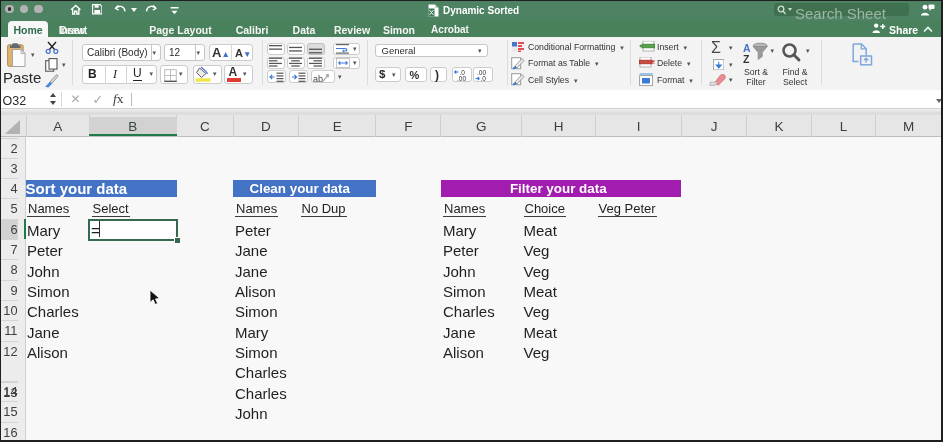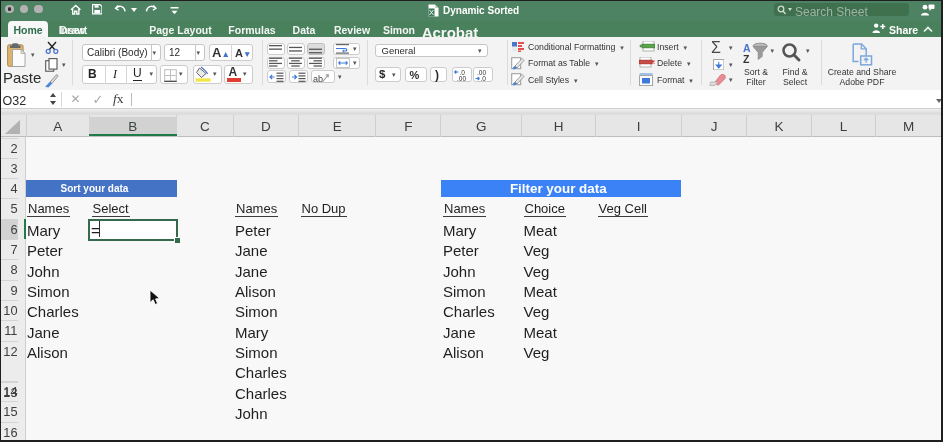--- a/index.html
+++ b/index.html
@@ -48,38 +48,38 @@
 <rect x="0.5" y="4.5" width="6" height="8" fill="#3f7a58"></rect>
 <path d="M1.5 6 L5.5 11 M1.5 11 L5.5 6" stroke="#fff" stroke-width="0.9"></path>
     </svg>
 <div class="ab" style="left:443px;top:4.5px;font-weight:bold;font-size:10px;color:#fff;">Dynamic Sorted</div>
 <div class="ab" style="left:773.5px;top:2.5px;width:135px;height:13.5px;background:#40714f;border-radius:3px;"></div>
 <svg class="ab" style="left:777px;top:4.5px" width="11" height="10" viewBox="0 0 11 10">
 <circle cx="4" cy="4" r="2.8" fill="none" stroke="#cfdcd2" stroke-width="1.3"></circle>
 <path d="M6 6 L8.5 9" stroke="#cfdcd2" stroke-width="1.3"></path>
     </svg>
 <div class="ab" style="left:788px;top:8px;width:0;height:0;border-left:2.5px solid transparent;border-right:2.5px solid transparent;border-top:3.5px solid #cfdcd2;"></div>
-<div class="ab" style="left:795px;top:4.5px;font-size:12px;color:#9eb5a5;">Search Sheet</div>
+<div class="ab" style="left:795px;top:4.5px;font-size:15px;color:#9eb5a5;">Search Sheet</div>
 <svg class="ab" style="left:920px;top:3px" width="15" height="14" viewBox="0 0 15 14">
 <circle cx="5" cy="4.2" r="2.4" fill="#fff"></circle>
       <path d="M1 12.5 C1 8.7, 9 8.7, 9 12.5 Z" fill="#fff"></path>
 <rect x="8.5" y="1.5" width="6" height="4.5" rx="1" fill="#fff"></rect>
       <path d="M9.5 6 L9.5 8 L11.5 6 Z" fill="#fff"></path>
     </svg>
 <div class="ab" style="left:0;top:20.5px;width:943px;height:16px;background:#4a815d"></div>
 <div class="ab" style="left:8px;top:20.5px;width:40px;height:16px;background:#f6f7f6;border-radius:4px 4px 0 0;"></div>
 <div class="ab" style="left:8px;top:23.5px;width:40px;text-align:center;font-size:10.5px;font-weight:bold;color:#2e6b4d;">Home</div>
 <div class="ab" style="left:13px;top:23.5px;width:120px;text-align:center;font-size:10.5px;font-weight:bold;color:#f3f6f4;">Insert</div>
 <div class="ab" style="left:59.5px;top:23.5px;width:120px;text-align:left;font-size:10.5px;font-weight:bold;color:#f3f6f4;">Draw</div>
 <div class="ab" style="left:120.5px;top:23.5px;width:120px;text-align:center;font-size:10.5px;font-weight:bold;color:#f3f6f4;">Page Layout</div>
-<div class="ab" style="left:192px;top:23.5px;width:120px;text-align:center;font-size:10.5px;font-weight:bold;color:#f3f6f4;">Formulas</div>
+<div class="ab" style="left:192px;top:23.5px;width:120px;text-align:center;font-size:10.5px;font-weight:bold;color:#f3f6f4;">Calibri</div>
 <div class="ab" style="left:244px;top:23.5px;width:120px;text-align:center;font-size:10.5px;font-weight:bold;color:#f3f6f4;">Data</div>
 <div class="ab" style="left:292px;top:23.5px;width:120px;text-align:center;font-size:10.5px;font-weight:bold;color:#f3f6f4;">Review</div>
 <div class="ab" style="left:339px;top:23.5px;width:120px;text-align:center;font-size:10.5px;font-weight:bold;color:#f3f6f4;">Simon</div>
-<div class="ab" style="left:390px;top:23.5px;width:120px;text-align:center;font-size:15px;font-weight:bold;color:#f3f6f4;">Acrobat</div>
+<div class="ab" style="left:390px;top:23.5px;width:120px;text-align:center;font-size:10px;font-weight:bold;color:#f3f6f4;">Acrobat</div>
 <svg class="ab" style="left:872px;top:23px" width="14" height="10" viewBox="0 0 14 10">
 <circle cx="4.2" cy="2.6" r="2.2" fill="#fff"></circle>
       <path d="M0.5 10 C0.5 6.2, 8 6.2, 8 10 Z" fill="#fff"></path>
 <path d="M10.8 1 V6 M8.3 3.5 H13.3" stroke="#fff" stroke-width="1.5"></path>
     </svg>
 <div class="ab" style="left:889px;top:23.5px;font-size:10.5px;font-weight:bold;color:#fff;">Share</div>
 <svg class="ab" style="left:923px;top:25.5px" width="10" height="7" viewBox="0 0 10 7">
 <path d="M1 5.5 L5 1.5 L9 5.5" fill="none" stroke="#f0f3f1" stroke-width="1.7"></path>
     </svg>
 <div class="ab" style="left:0;top:36.5px;width:943px;height:53px;background:#f2f3f2;border-bottom:1px solid #d4d5d4;box-sizing:content-box;"></div>
@@ -304,21 +304,20 @@
 <path d="M13.8 12.8 L19 18" stroke="#555" stroke-width="2.9" stroke-linecap="round"></path>
     </svg>
 <div class="ab dd" style="left:806px;top:47px;">▾</div>
 <div class="lbl" style="left:773px;top:68px;width:44px;text-align:center;line-height:9.5px;">Find &amp;<br>Select</div>
 <svg class="ab" style="left:852px;top:43px" width="21" height="23" viewBox="0 0 21 23">
 <path d="M1.2 1 H9.5 L14.2 5.7 V12.5 M1.2 1 V18.5 H6.5" fill="none" stroke="#7da7dc" stroke-width="1.5"></path>
 <path d="M9.3 1.3 V5.9 H13.9" fill="none" stroke="#7da7dc" stroke-width="1.3"></path>
 <rect x="8.7" y="13" width="10.8" height="8.8" fill="none" stroke="#7da7dc" stroke-width="1.5"></rect>
 <path d="M14.1 19.8 V15.2 M14.1 14.9 L11.9 17.2 M14.1 14.9 L16.3 17.2" stroke="#7da7dc" stroke-width="1.3" fill="none"></path>
     </svg>
-<div class="lbl" style="left:818px;top:68px;width:88px;text-align:center;line-height:9.5px;">Create and Share<br>Adobe PDF</div>
 <div class="ab" style="left:0;top:89.5px;width:943px;height:19px;background:#fff;border-bottom:1px solid #cfcfcf;box-sizing:border-box;"></div>
 <div class="ab" style="left:2.5px;top:93.5px;font-size:12.5px;color:#2b2b2b;">O32</div>
 <svg class="ab" style="left:49px;top:92px" width="8" height="14" viewBox="0 0 8 14">
 <path d="M4 1 L7 5 H1 Z" fill="#444"></path>
       <path d="M4 13 L1 9 H7 Z" fill="#444"></path>
     </svg>
 <div class="ab" style="left:61px;top:91.5px;width:1px;height:15px;background:#d8d8d8;"></div>
 <div class="ab" style="left:70.5px;top:91.5px;font-size:12px;color:#a8a8a8;">✕</div>
 <div class="ab" style="left:92.5px;top:91.5px;font-size:13px;color:#a8a8a8;">✓</div>
 <div class="ab" style="left:113px;top:91px;font-size:13.5px;color:#3b3b3b;font-family:'Liberation Serif',serif;"><i>f</i>x</div>
@@ -353,29 +352,30 @@
 <div class="rowh" style="top:259.3px;height:20.3px;line-height:20.3px;">8</div>
 <div class="rowh" style="top:279.6px;height:20.3px;line-height:20.3px;">9</div>
 <div class="rowh" style="top:299.9px;height:20.3px;line-height:20.3px;">10</div>
 <div class="rowh" style="top:320.20000000000005px;height:20.3px;line-height:20.3px;">11</div>
 <div class="rowh" style="top:340.5px;height:20.3px;line-height:20.3px;">12</div>
 <div class="rowh" style="top:382px;height:20.3px;line-height:20.3px;">13</div>
 <div class="rowh" style="top:381.1px;height:20.3px;line-height:20.3px;">14</div>
 <div class="rowh" style="top:401.40000000000003px;height:20.3px;line-height:20.3px;">15</div>
 <div class="rowh" style="top:421.7px;height:20.3px;line-height:20.3px;">16</div>
 <div class="ab" style="left:23.5px;top:218.7px;width:2px;height:20.3px;background:#217a49;"></div>
-<div class="ab" style="left:25.5px;top:179.5px;width:151.0px;height:17.5px;background:#4472c4;color:#fff;font-weight:bold;font-size:10px;text-align:center;line-height:17.1px;padding-right:13px;box-sizing:border-box;">Sort your data</div>
-<div class="ab" style="left:440.5px;top:179.5px;width:240.5px;height:17.5px;background:#3b82f6;color:#fff;font-weight:bold;font-size:13.4px;text-align:center;line-height:17.1px;padding-right:5px;box-sizing:border-box;">Filter your data</div>
+<div class="ab" style="left:25.5px;top:179.5px;width:151.0px;height:17.5px;background:#4472c4;color:#fff;font-weight:bold;font-size:15px;line-height:17.1px;padding-right:13px;box-sizing:border-box;">Sort your data</div>
+<div class="ab" style="left:232.5px;top:179.5px;width:143.5px;height:17.5px;background:#4472c4;color:#fff;font-weight:bold;font-size:13.4px;text-align:center;line-height:17.1px;padding-right:9px;box-sizing:border-box;">Clean your data</div>
+<div class="ab" style="left:440.5px;top:179.5px;width:240.5px;height:17.5px;background:#a21caf;color:#fff;font-weight:bold;font-size:13.4px;text-align:center;line-height:17.1px;padding-right:5px;box-sizing:border-box;">Filter your data</div>
 <div class="hcell" style="left:27px;top:201.8px;">Names</div>
 <div class="hcell" style="left:91.5px;top:201.8px;">Select</div>
 <div class="hcell" style="left:235px;top:201.8px;">Names</div>
 <div class="hcell" style="left:300.5px;top:201.8px;">No Dup</div>
 <div class="hcell" style="left:443px;top:201.8px;">Names</div>
 <div class="hcell" style="left:523.5px;top:201.8px;">Choice</div>
-<div class="hcell" style="left:597.5px;top:201.8px;">Veg Cell</div>
+<div class="hcell" style="left:597.5px;top:201.8px;">Veg Peter</div>
 <div class="cell" style="left:27px;top:222.1px;">Mary</div>
 <div class="cell" style="left:27px;top:242.4px;">Peter</div>
 <div class="cell" style="left:27px;top:262.7px;">John</div>
 <div class="cell" style="left:27px;top:283.0px;">Simon</div>
 <div class="cell" style="left:27px;top:303.29999999999995px;">Charles</div>
 <div class="cell" style="left:27px;top:323.6px;">Jane</div>
 <div class="cell" style="left:27px;top:343.9px;">Alison</div>
 <div class="cell" style="left:235px;top:222.1px;">Peter</div>
 <div class="cell" style="left:235px;top:242.4px;">Jane</div>
 <div class="cell" style="left:235px;top:262.7px;">Jane</div>

